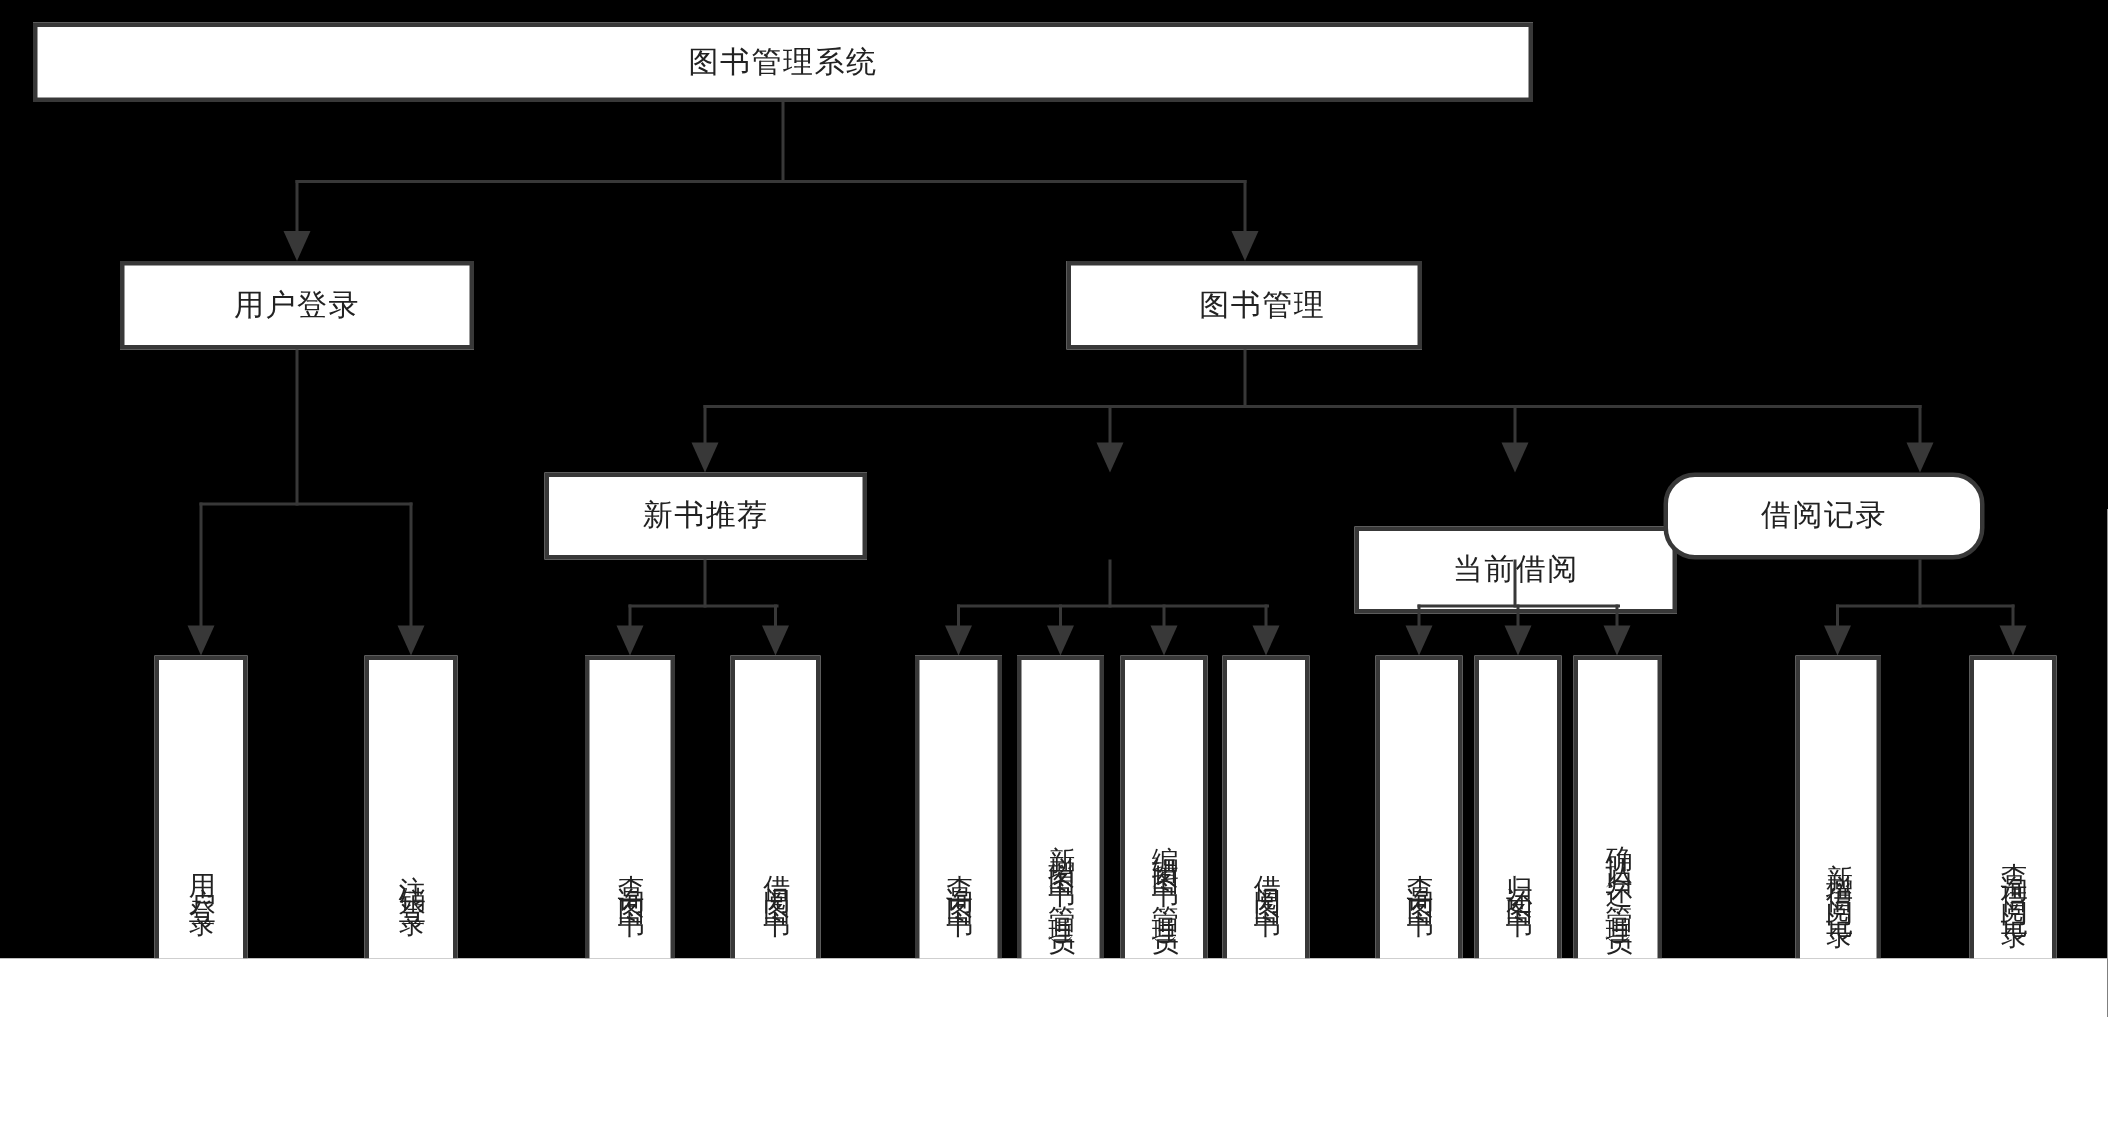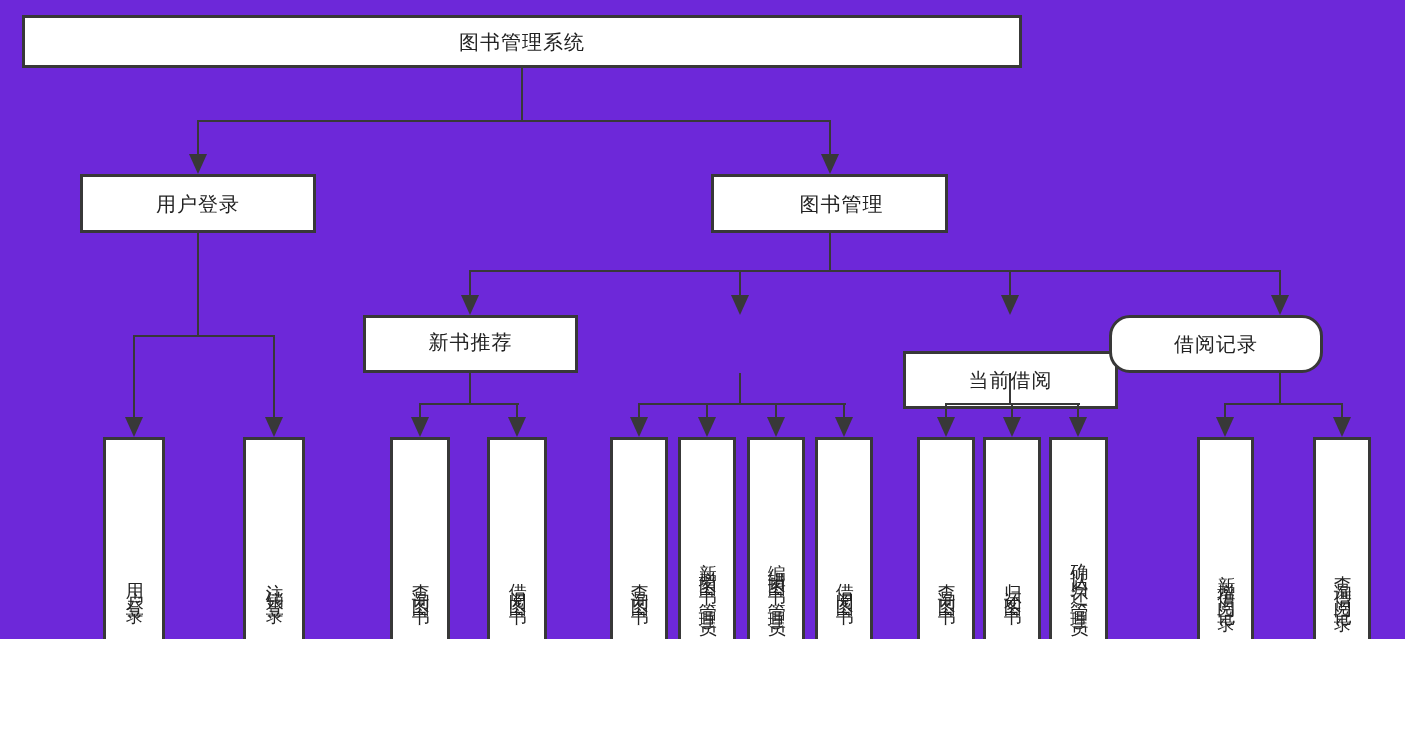--- a/index.html
+++ b/index.html
@@ -1,20 +1,20 @@
 <!DOCTYPE html>
 <html><head>
 <meta charset="utf-8">
 <style>
   html, body { margin: 0; padding: 0; background: #ffffff; }
   #canvas {
     position: relative;
     width: 1405px;
     height: 639px;
-    background: #6d28d9;
+    background: #000000;
     overflow: hidden;
     font-family: "Liberation Sans", sans-serif;
   }
   .box {
     position: absolute;
     box-sizing: border-box;
     border: 3px solid #383838;
     background: #ffffff;
     display: flex;
     align-items: center;
@@ -89,21 +89,21 @@
   <div class="hline" style="left:469px; top:270px; width:812px;"></div>
   <div class="vline" style="left:469px; top:270px; height:27px;"></div>
   <div class="vline" style="left:739px; top:270px; height:27px;"></div>
   <div class="vline" style="left:1009px; top:270px; height:27px;"></div>
   <div class="vline" style="left:1279px; top:270px; height:27px;"></div>
   <div class="arrow" style="left:461px; top:295px;"></div>
   <div class="arrow" style="left:731px; top:295px;"></div>
   <div class="arrow" style="left:1001px; top:295px;"></div>
   <div class="arrow" style="left:1271px; top:295px;"></div>
 
-  <div class="box hbox" style="left:363px; top:315px; width:215px; height:58px;font-family:Liberation Mono, monospace;">
+  <div class="box hbox" style="left:363px; top:315px; width:215px; height:58px;">
     <span>新书推荐</span>
   </div>
   <div class="box hbox" style="left:903px; top:315px; width:215px; height:58px;margin-top:36px;">
     <span>当前借阅</span>
   </div>
   <div class="box hbox" style="left:1109px; top:315px; width:214px; height:58px;border-radius:21px;">
     <span>借阅记录</span>
   </div>
 
   <div class="vline" style="left:469px; top:373px; height:32px;"></div>

